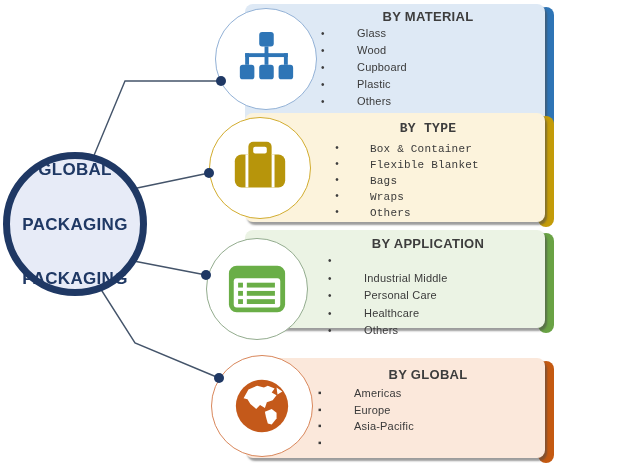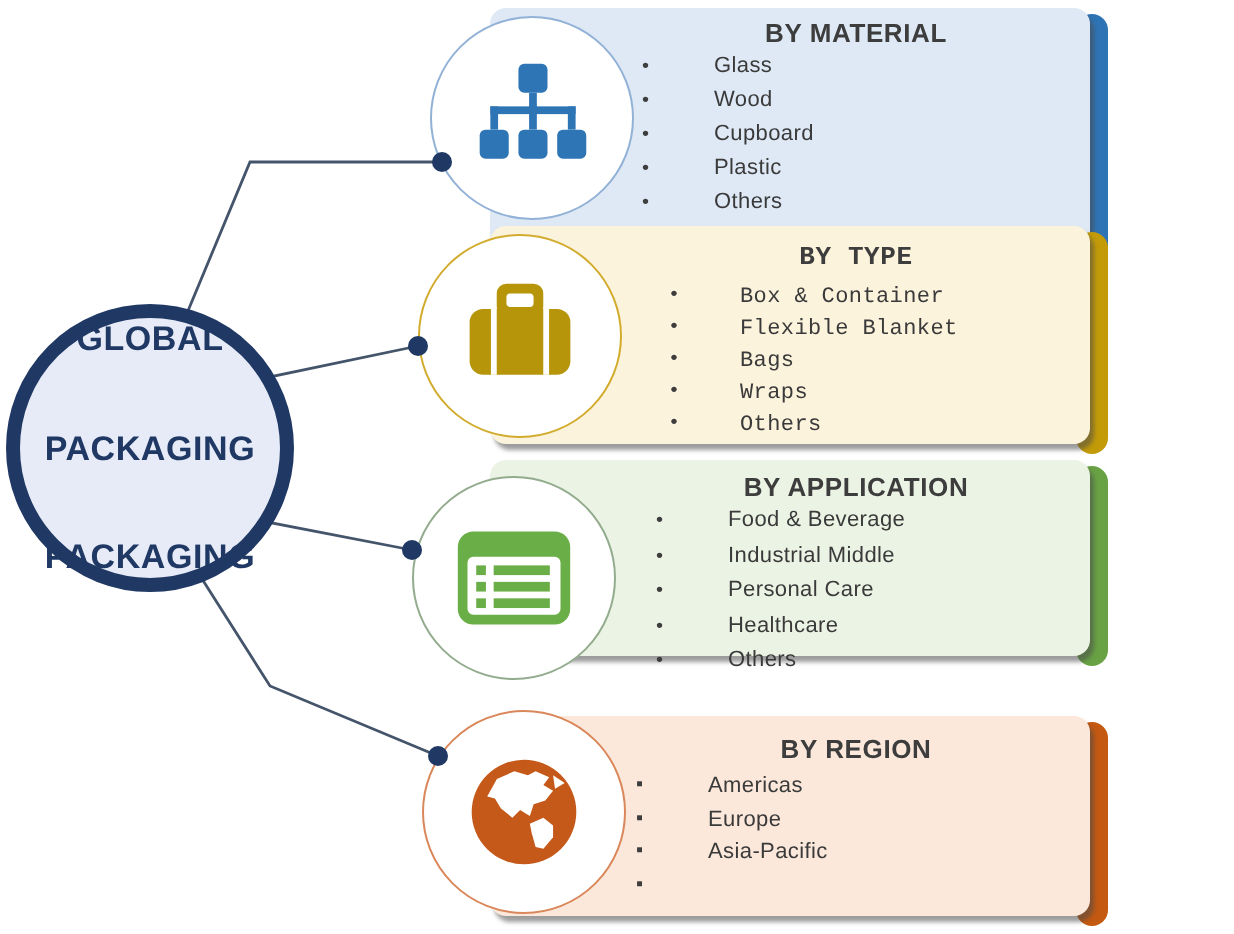--- a/index.html
+++ b/index.html
@@ -130,21 +130,20 @@
     </div>
   </section>
 
   <section class="panel" id="panel-application" style="--bg: #EBF3E4; --accent: #69A244;">
     <div class="accent-bar"></div>
     <div class="body">
       <h2>BY APPLICATION</h2>
       <ul>
         <li>
             <span class="bullet">•</span>
-            <span class="item-label">Food &amp; Beverage</span>
           </li>
         <li>
             <span class="bullet">•</span>
             <span class="item-label">Industrial Middle</span>
           </li>
         <li>
             <span class="bullet">•</span>
             <span class="item-label">Personal Care</span>
           </li>
         <li>
@@ -155,21 +154,21 @@
             <span class="bullet">•</span>
             <span class="item-label">Others</span>
           </li>
       </ul>
     </div>
   </section>
 
   <section class="panel" id="panel-region" style="--bg: #FBE8DB; --accent: #C45911;">
     <div class="accent-bar"></div>
     <div class="body">
-      <h2>BY REGION</h2>
+      <h2>BY GLOBAL</h2>
       <ul>
         <li>
             <span class="bullet">▪</span>
             <span class="item-label">Americas</span>
           </li>
         <li>
             <span class="bullet">▪</span>
             <span class="item-label">Europe</span>
           </li>
         <li>

